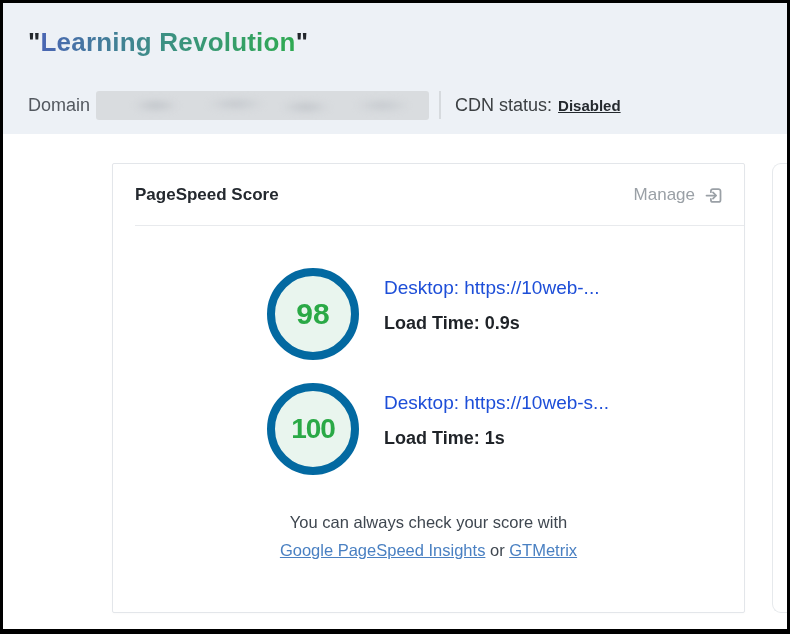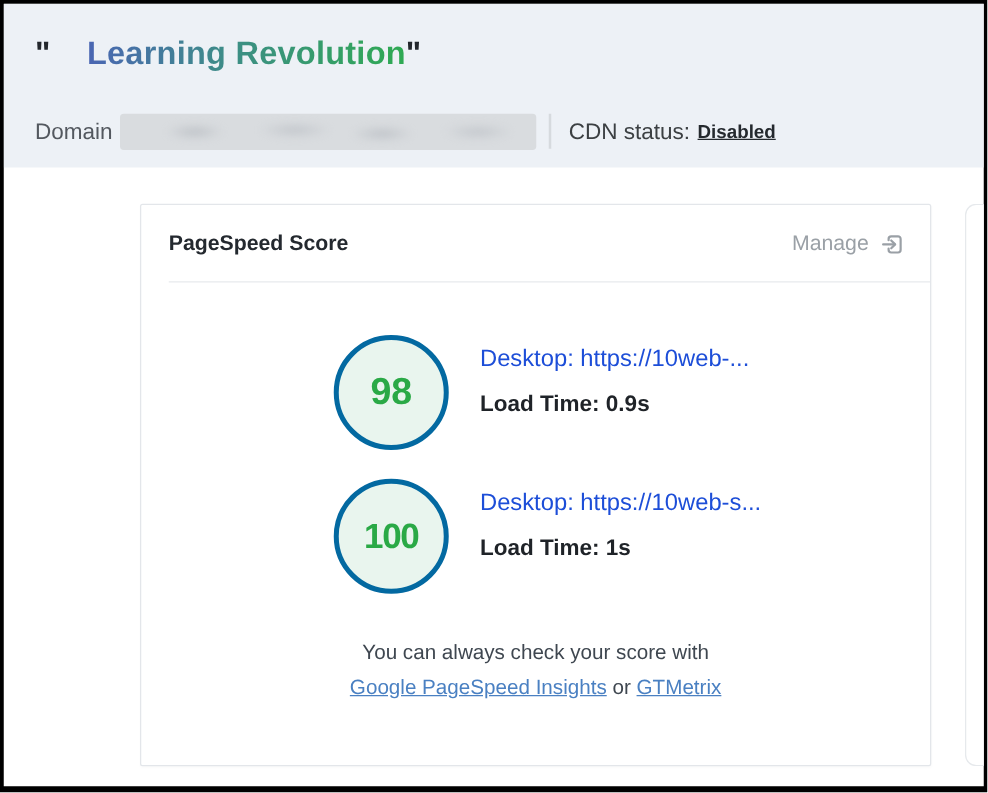--- a/index.html
+++ b/index.html
@@ -24,21 +24,21 @@
   }
   .page-title {
     position: absolute; left: 25px; top: 24px;
     font-size: 26px; font-weight: 700; letter-spacing: 0.2px;
     white-space: nowrap;
   }
   .page-title .quote { color: #23272c; }
   .page-title .grad {
     background: linear-gradient(90deg, #4a66b3 0%, #3d8e86 45%, #2faa52 100%);
     -webkit-background-clip: text; background-clip: text;
-    -webkit-text-fill-color: transparent; color: #2faa52; margin-left: 29px;
+    -webkit-text-fill-color: transparent; color: #2faa52;
   }
   .meta-row {
     position: absolute; left: 25px; top: 86px; right: 25px; height: 32px;
     display: flex; align-items: center;
   }
   .domain-label { font-size: 18px; color: #53585f; margin-right: 4px; }
   .domain-blur {
     position: relative; width: 333px; height: 29px; margin-left: 2px;
     background: #d9dcdf; border-radius: 3px; overflow: hidden;
   }
@@ -82,21 +82,21 @@
     display: flex; align-items: center; gap: 8px;
     color: #9aa0a6; font-size: 17px; cursor: pointer; text-decoration: none;
   }
   .manage-link svg { display: block; }
 
   .score-row { position: absolute; left: 154px; display: flex; }
   .score-row.row-desktop { top: 104px; }
   .score-row.row-mobile  { top: 219px; }
   .score-circle {
     width: 92px; height: 92px; border-radius: 50%;
-    border: 4px solid #0369a1; background: #e9f5ee;
+    border: 8px solid #0369a1; background: #e9f5ee;
     display: flex; align-items: center; justify-content: center;
     color: #2aa946; font-weight: 700;
     flex: 0 0 auto;
   }
   .score-circle.big-num { font-size: 30px; }
   .score-circle.big-num-3 { font-size: 28px; letter-spacing: -1px; }
   .score-text { margin-left: 25px; padding-top: 9px; }
   .score-url { font-size: 19px; color: #1d4ed8; white-space: nowrap; }
   .score-load { font-size: 18px; font-weight: 700; color: #1f2328; margin-top: 14px; white-space: nowrap; }
 

